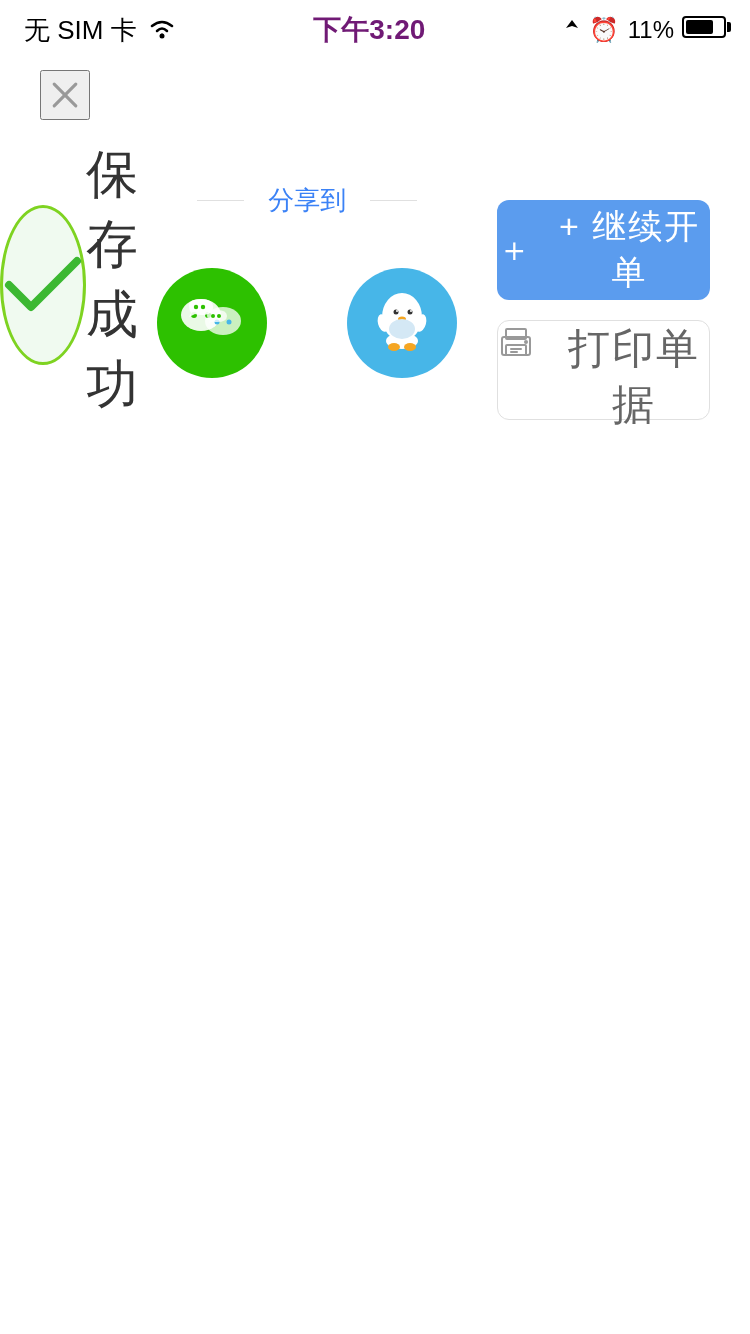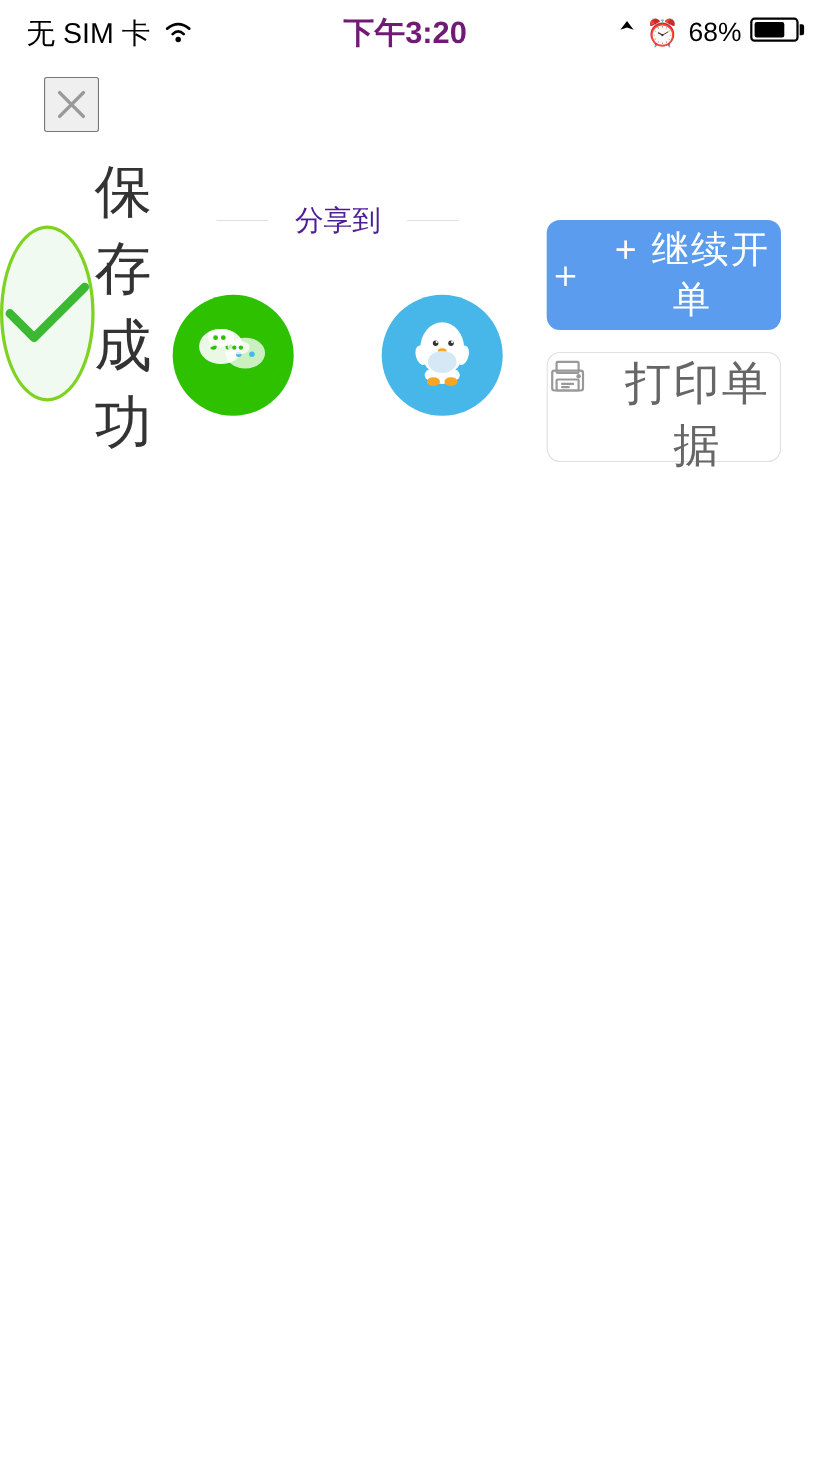--- a/index.html
+++ b/index.html
@@ -155,21 +155,21 @@
 
     .divider-line {
       flex: 1;
       height: 1px;
       background: #e0e0e0;
     }
 
     .share-label {
       padding: 0 24px;
       font-size: 26px;
-      color: #4c1d95;
+      color: #3b82f6;
     }
 
     .share-icons {
       display: flex;
       gap: 80px;
       align-items: center;
     }
 
     .share-btn-wechat {
       width: 110px;
@@ -249,21 +249,21 @@
     </span>
   </div>
   <div class="status-center">下午3:20</div>
   <div class="status-right">
     <span>
       <svg width="20" height="20" viewBox="0 0 20 20">
           <path d="M10 2 L16 10 L10 8 L4 10 Z" fill="#000"></path>
         </svg>
     </span>
     <span>⏰</span>
-    <span>68%</span>
+    <span>11%</span>
     <span>
       <div class="battery-icon"><div class="battery-fill"></div></div>
     </span>
   </div>
 </div>
 
 <button class="close-btn" aria-label="关闭">
   <svg class="close-icon-svg" viewBox="0 0 40 40" fill="none" xmlns="http://www.w3.org/2000/svg">
     <line x1="8" y1="8" x2="32" y2="32" stroke="#999" stroke-width="3.5" stroke-linecap="round"></line>
     <line x1="32" y1="8" x2="8" y2="32" stroke="#999" stroke-width="3.5" stroke-linecap="round"></line>

